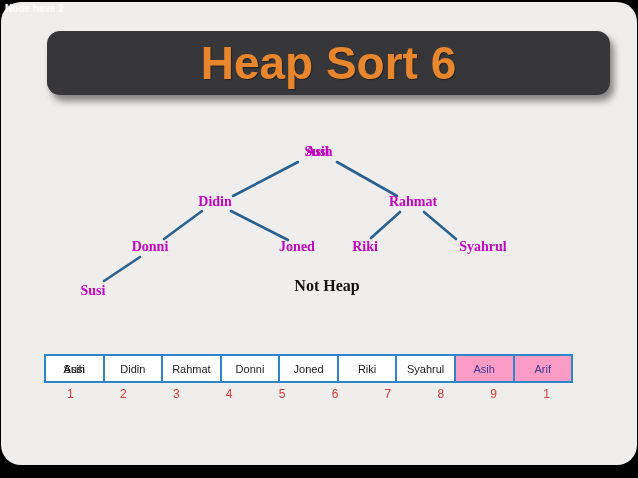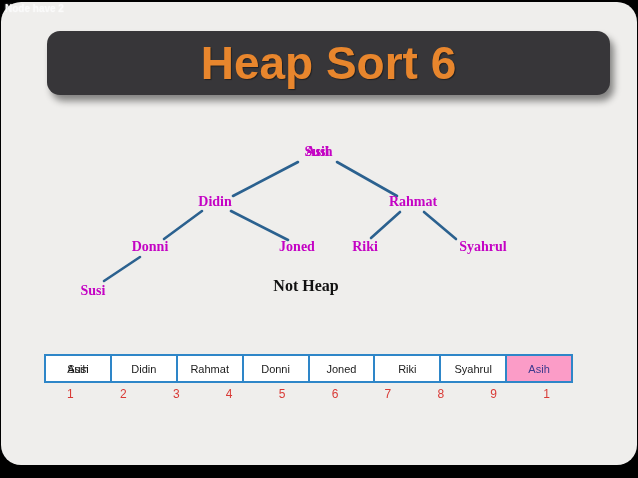--- a/index.html
+++ b/index.html
@@ -177,36 +177,37 @@
   <span class="tree-label" style="left:319px; top:144px;">Asih</span>
 
   <span class="tree-label" style="left:215px; top:194px;">Didin</span>
   <span class="tree-label" style="left:413px; top:194px;">Rahmat</span>
   <span class="tree-label" style="left:150px; top:239px;">Donni</span>
   <span class="tree-label" style="left:297px; top:239px;">Joned</span>
   <span class="tree-label" style="left:365px; top:239px;">Riki</span>
   <span class="tree-label" style="left:483px; top:239px;">Syahrul</span>
   <span class="tree-label" style="left:93px; top:283px;">Susi</span>
 
-  <span class="status-label" style="left:306px; top:277px;">Not Heap</span>
+  <span class="status-label" style="left:327px; top:277px;">Not Heap</span>
 
   <div class="array-table">
     <div class="array-cell">
       <span class="overlap-wrap">
         <span class="overlap-back">Susi</span>
         <span class="overlap-front">Asih</span>
       </span>
     </div>
     <div class="array-cell">Didin</div>
     <div class="array-cell">Rahmat</div>
     <div class="array-cell">Donni</div>
     <div class="array-cell">Joned</div>
     <div class="array-cell">Riki</div>
     <div class="array-cell">Syahrul</div>
     <div class="array-cell highlight">Asih</div>
+    <div class="array-cell highlight">Arif</div>
   </div>
 
   <div class="index-row">
     <span class="index-cell">1</span>
     <span class="index-cell">2</span>
     <span class="index-cell">3</span>
     <span class="index-cell">4</span>
     <span class="index-cell">5</span>
     <span class="index-cell">6</span>
     <span class="index-cell">7</span>

